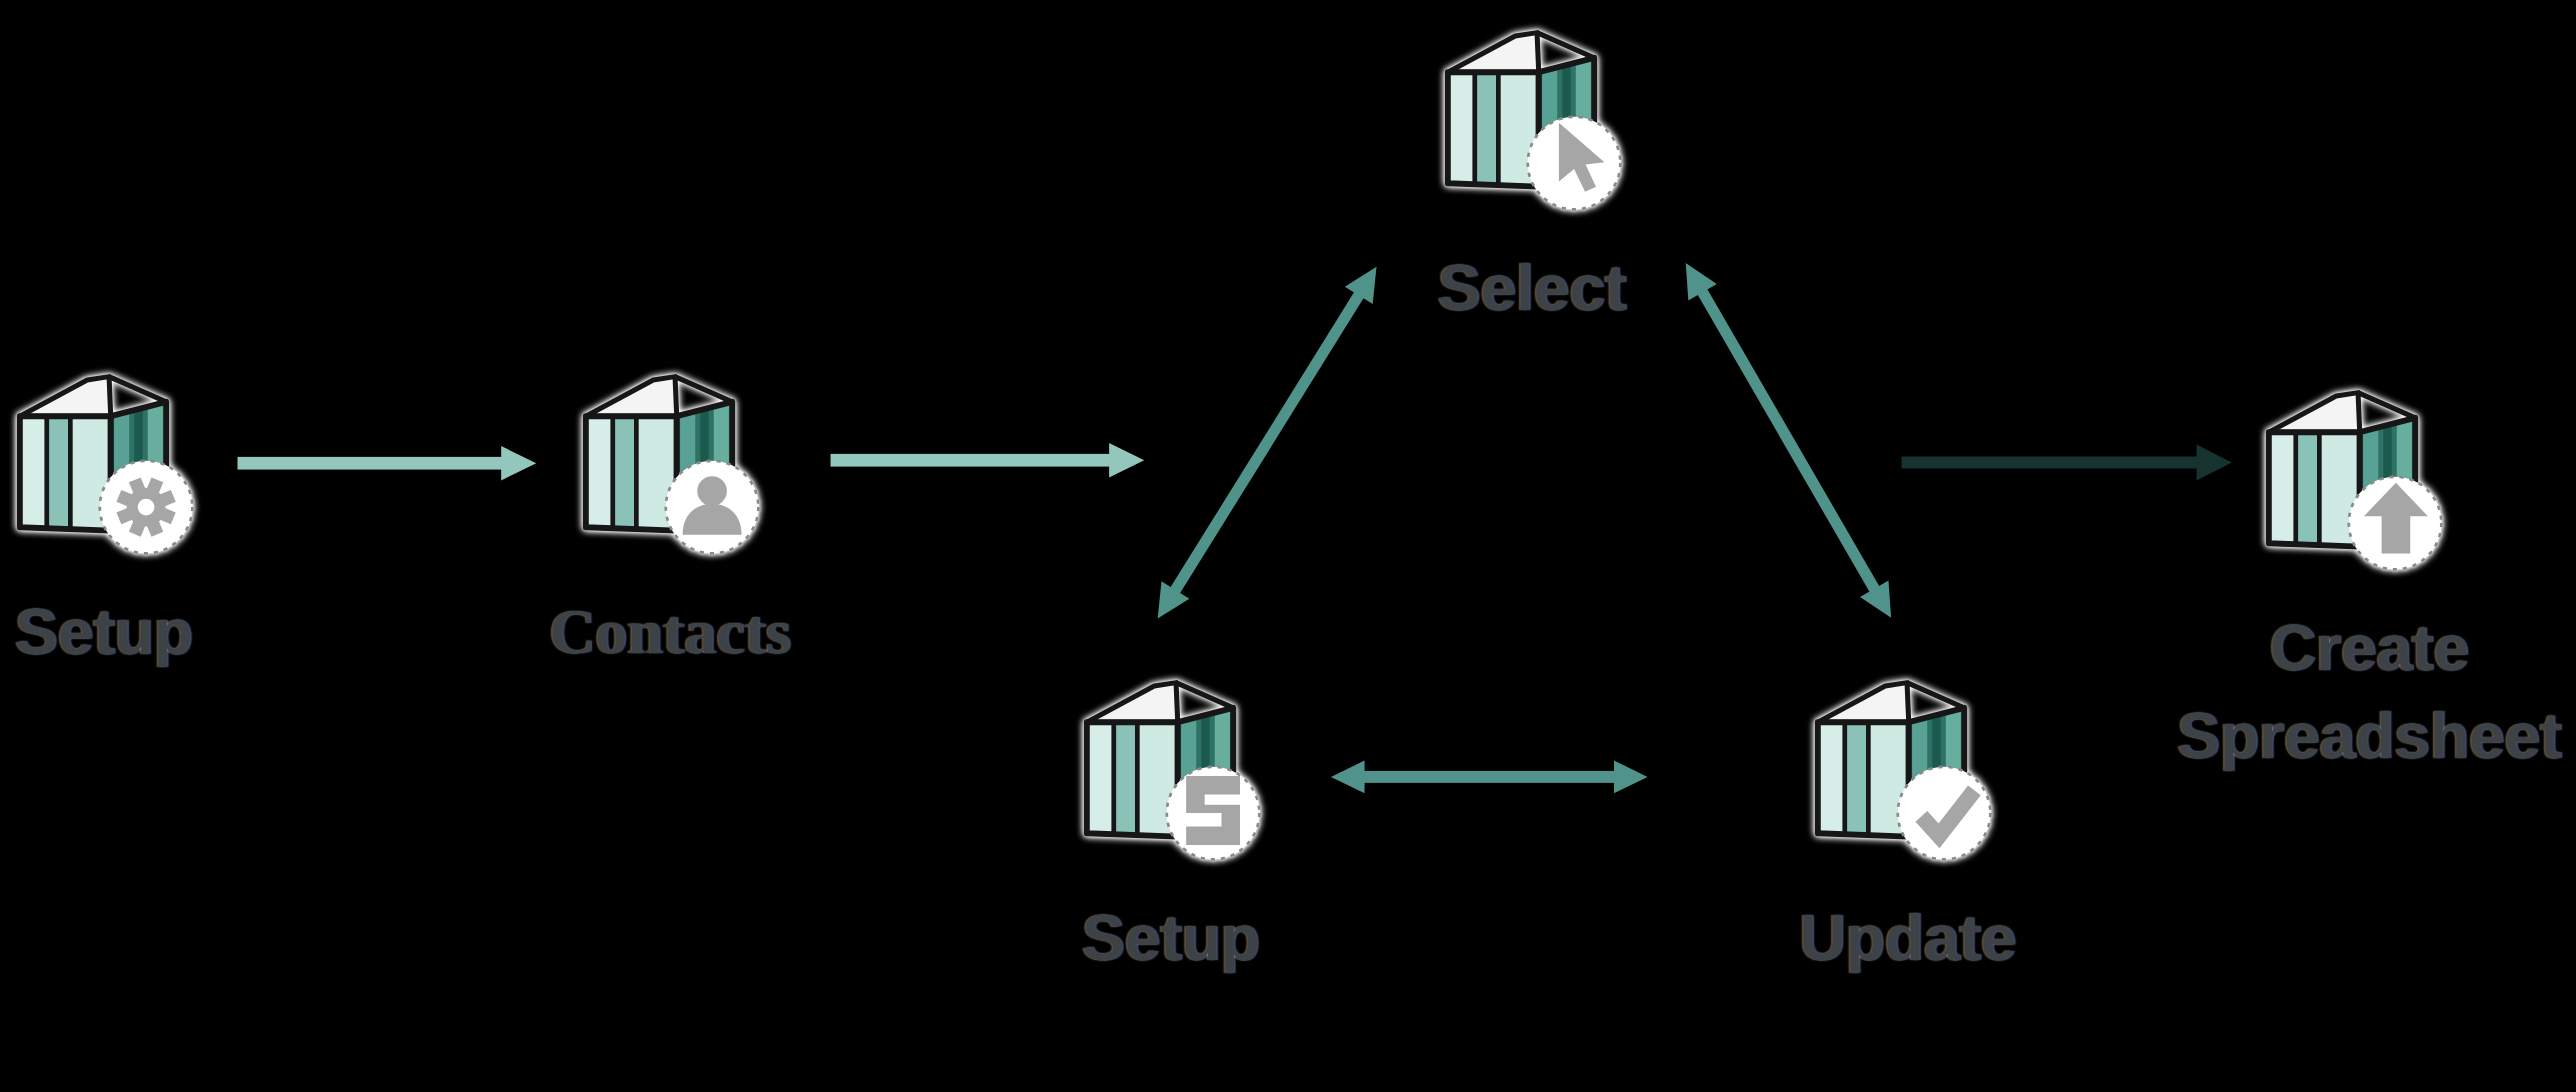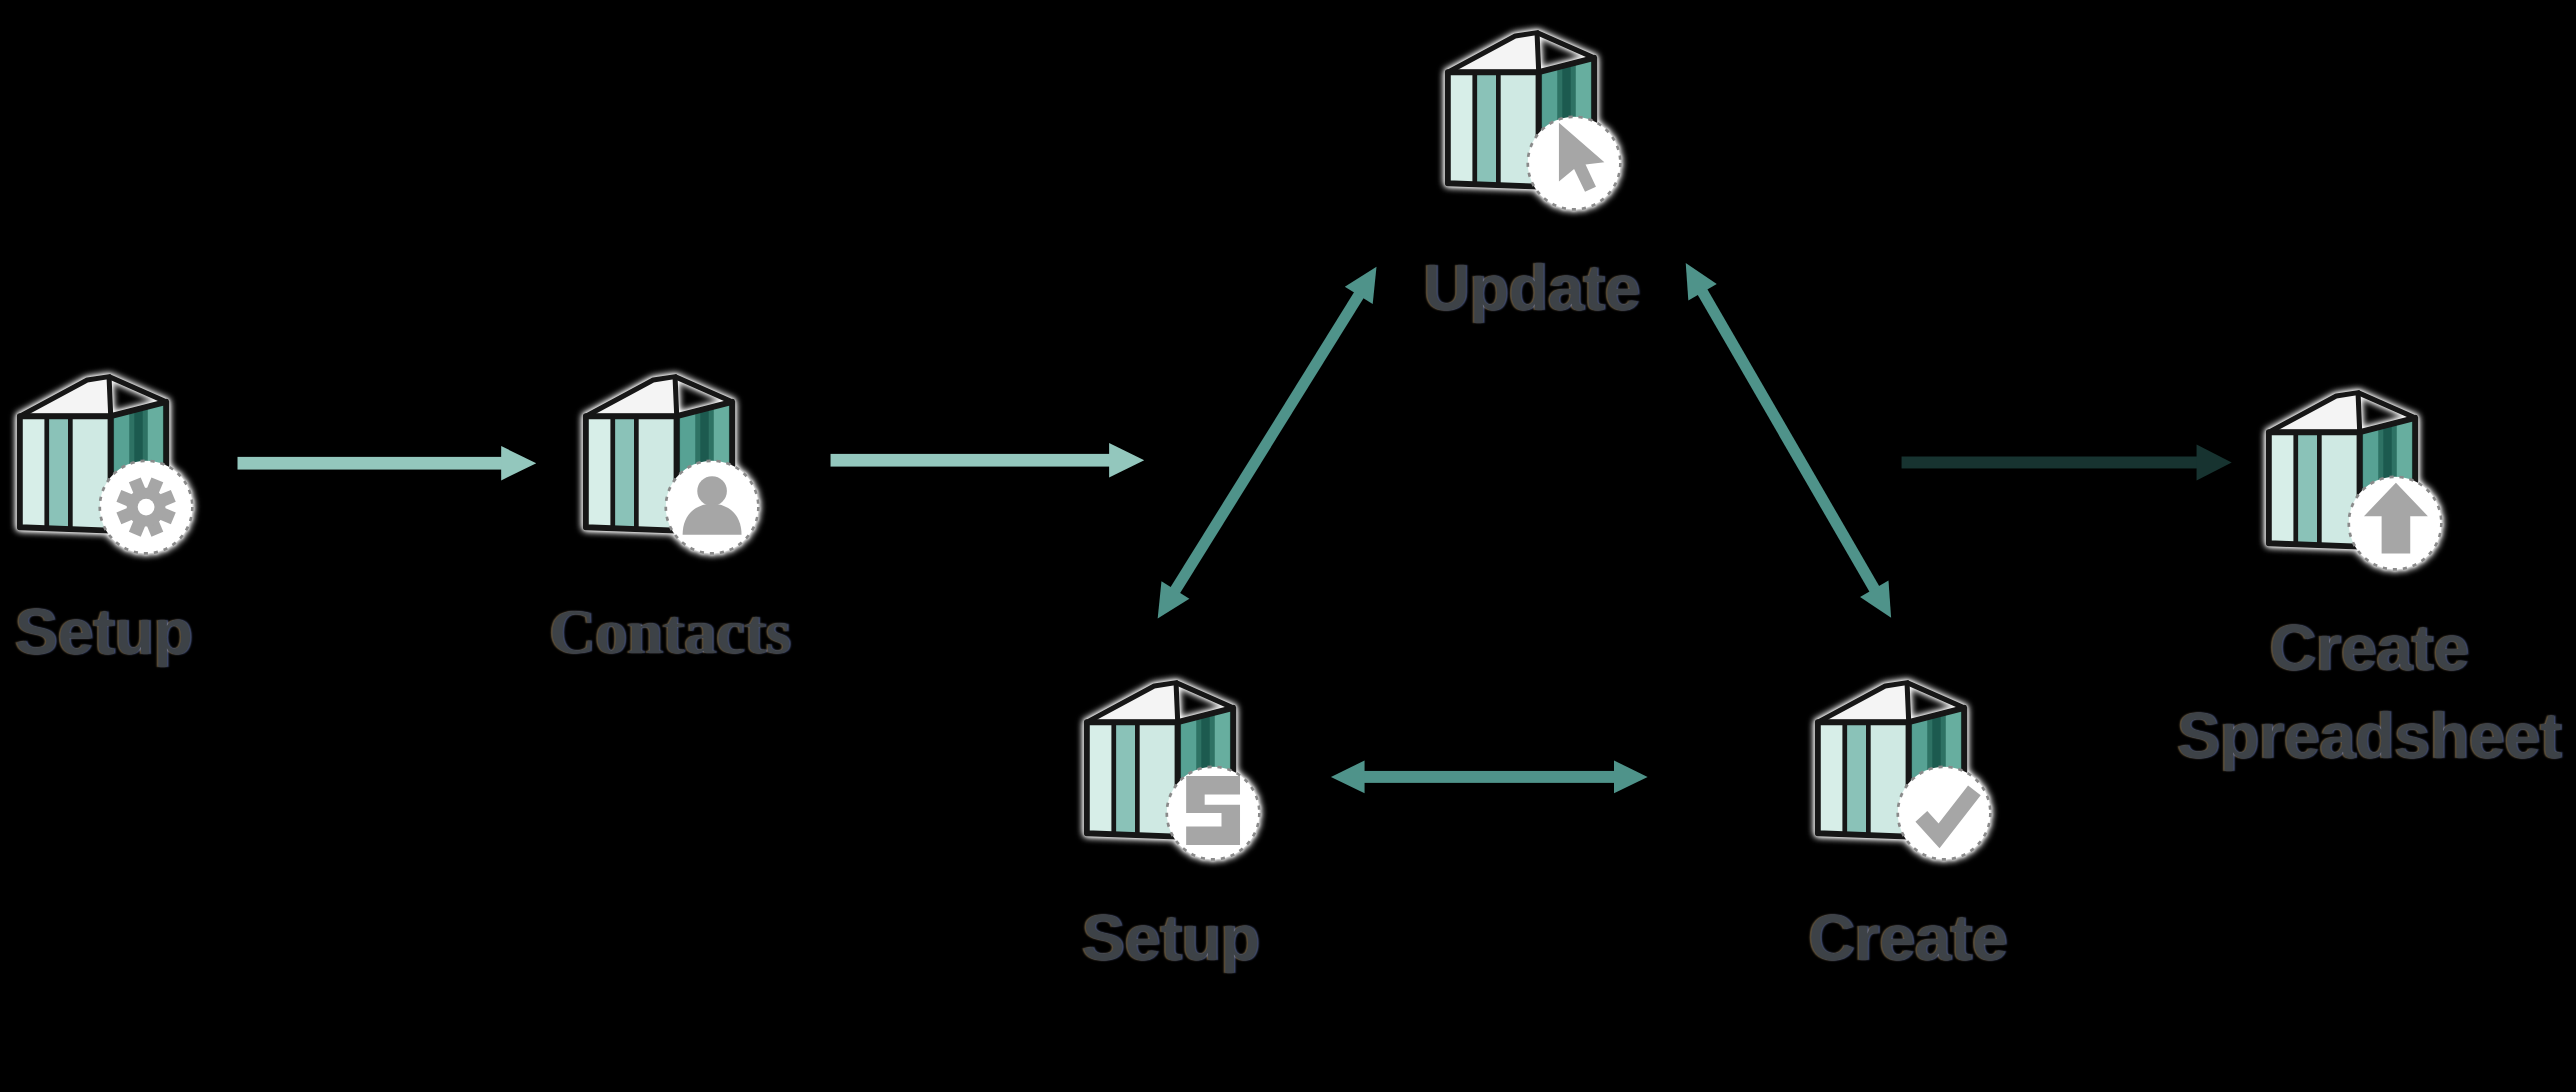--- a/index.html
+++ b/index.html
@@ -130,21 +130,21 @@
             <line x1="40" y1="31" x2="40" y2="98.2" stroke="#161616" stroke-width="2.8"></line>
             <polygon points="10,31 64,31 64,99 10,97" fill="none" stroke="#161616" stroke-width="3.5" stroke-linejoin="round"></polygon>
             <polygon points="64,31 97,22.5 97,88 64,99" fill="#2e7264"></polygon>
             <polygon points="66,30.6 75,28.4 75,95.4 66,98.2" fill="#57a294"></polygon>
             <polygon points="78,27.6 83,26.4 83,92.8 78,94.6" fill="#1c5a4f"></polygon>
             <polygon points="86,25.6 95,23.4 95,88.6 86,91.8" fill="#67ae9f"></polygon>
             <polygon points="64,31 97,22.5 97,88 64,99" fill="none" stroke="#161616" stroke-width="3.5" stroke-linejoin="round"></polygon>
             <circle cx="85" cy="85" r="27.5" fill="#ffffff" stroke="#8a8a8a" stroke-width="1.6" stroke-dasharray="2.5 3.5"></circle>
             <path fill="#a6a6a6" d="M76,61 l0,35 l9,-7.5 l6.5,13.5 l6.5,-3 l-6.2,-13.2 l11.2,-1.3 z"></path>
           </svg></div>
-    <div class="label">Update</div>
+    <div class="label">Select</div>
   </div>
       <div class="node" style="left: 1070px; top: 670px;">
     <div class="icon"><svg viewBox="0 0 120 120">
             <polygon points="10,31 50,9.5 63,7.5 64,31" fill="#f4f4f4" stroke="#161616" stroke-width="3" stroke-linejoin="round"></polygon>
             <line x1="63" y1="7.5" x2="97" y2="22.5" stroke="#161616" stroke-width="3"></line>
             <polygon points="10,31 64,31 64,99 10,97" fill="#d7eee8"></polygon>
             <rect x="26" y="31" width="14" height="67" fill="#8ac2b8"></rect>
             <rect x="40" y="31" width="24" height="68" fill="#cfe9e3"></rect>
             <line x1="26" y1="31" x2="26" y2="97.6" stroke="#161616" stroke-width="2.8"></line>
             <line x1="40" y1="31" x2="40" y2="98.2" stroke="#161616" stroke-width="2.8"></line>
@@ -170,21 +170,21 @@
             <line x1="40" y1="31" x2="40" y2="98.2" stroke="#161616" stroke-width="2.8"></line>
             <polygon points="10,31 64,31 64,99 10,97" fill="none" stroke="#161616" stroke-width="3.5" stroke-linejoin="round"></polygon>
             <polygon points="64,31 97,22.5 97,88 64,99" fill="#2e7264"></polygon>
             <polygon points="66,30.6 75,28.4 75,95.4 66,98.2" fill="#57a294"></polygon>
             <polygon points="78,27.6 83,26.4 83,92.8 78,94.6" fill="#1c5a4f"></polygon>
             <polygon points="86,25.6 95,23.4 95,88.6 86,91.8" fill="#67ae9f"></polygon>
             <polygon points="64,31 97,22.5 97,88 64,99" fill="none" stroke="#161616" stroke-width="3.5" stroke-linejoin="round"></polygon>
             <circle cx="85" cy="85" r="27.5" fill="#ffffff" stroke="#8a8a8a" stroke-width="1.6" stroke-dasharray="2.5 3.5"></circle>
             <path stroke="#a6a6a6" stroke-width="9.5" fill="none" d="M71.5,87 l10.5,11.5 l21,-27"></path>
           </svg></div>
-    <div class="label" style="margin-left: 6px;">Create</div>
+    <div class="label" style="margin-left: 6px;">Update</div>
   </div>
       <div class="node" style="left: 2252px; top: 380px;">
     <div class="icon"><svg viewBox="0 0 120 120">
             <polygon points="10,31 50,9.5 63,7.5 64,31" fill="#f4f4f4" stroke="#161616" stroke-width="3" stroke-linejoin="round"></polygon>
             <line x1="63" y1="7.5" x2="97" y2="22.5" stroke="#161616" stroke-width="3"></line>
             <polygon points="10,31 64,31 64,99 10,97" fill="#d7eee8"></polygon>
             <rect x="26" y="31" width="14" height="67" fill="#8ac2b8"></rect>
             <rect x="40" y="31" width="24" height="68" fill="#cfe9e3"></rect>
             <line x1="26" y1="31" x2="26" y2="97.6" stroke="#161616" stroke-width="2.8"></line>
             <line x1="40" y1="31" x2="40" y2="98.2" stroke="#161616" stroke-width="2.8"></line>

